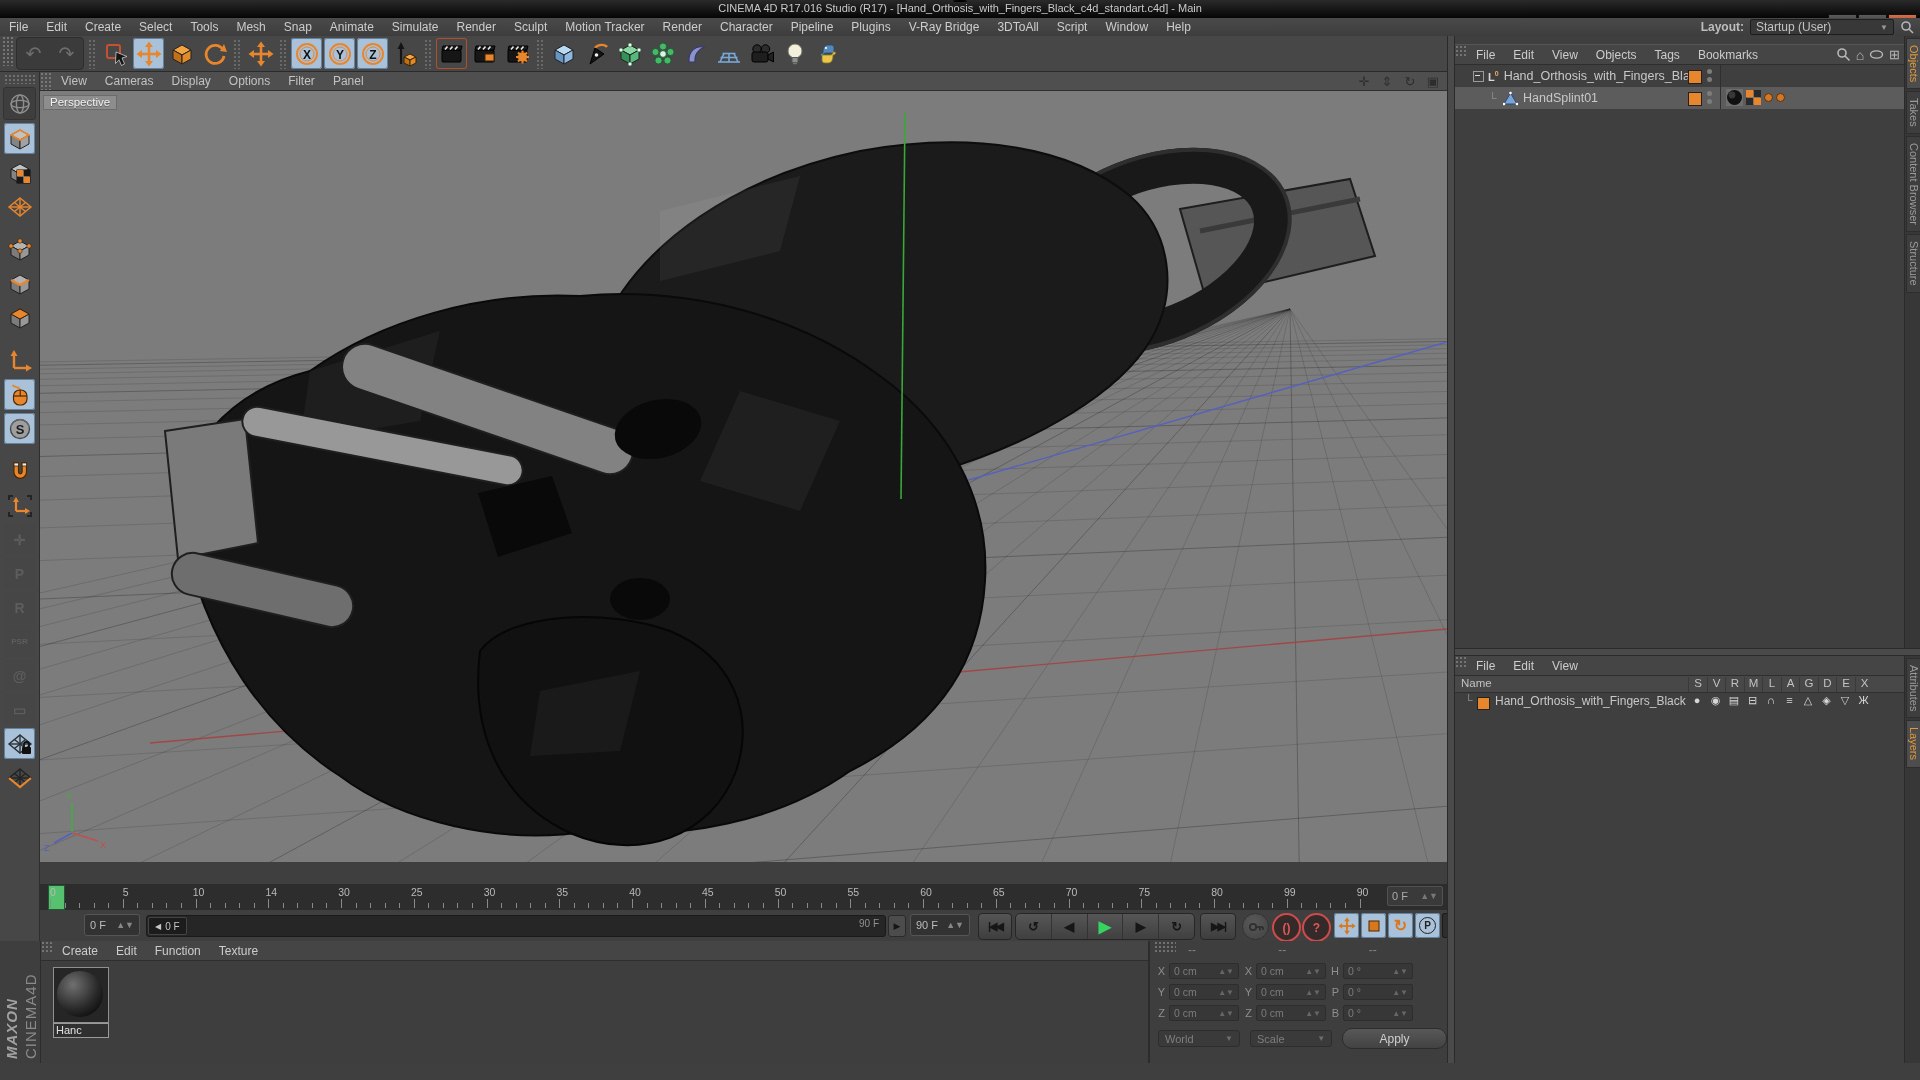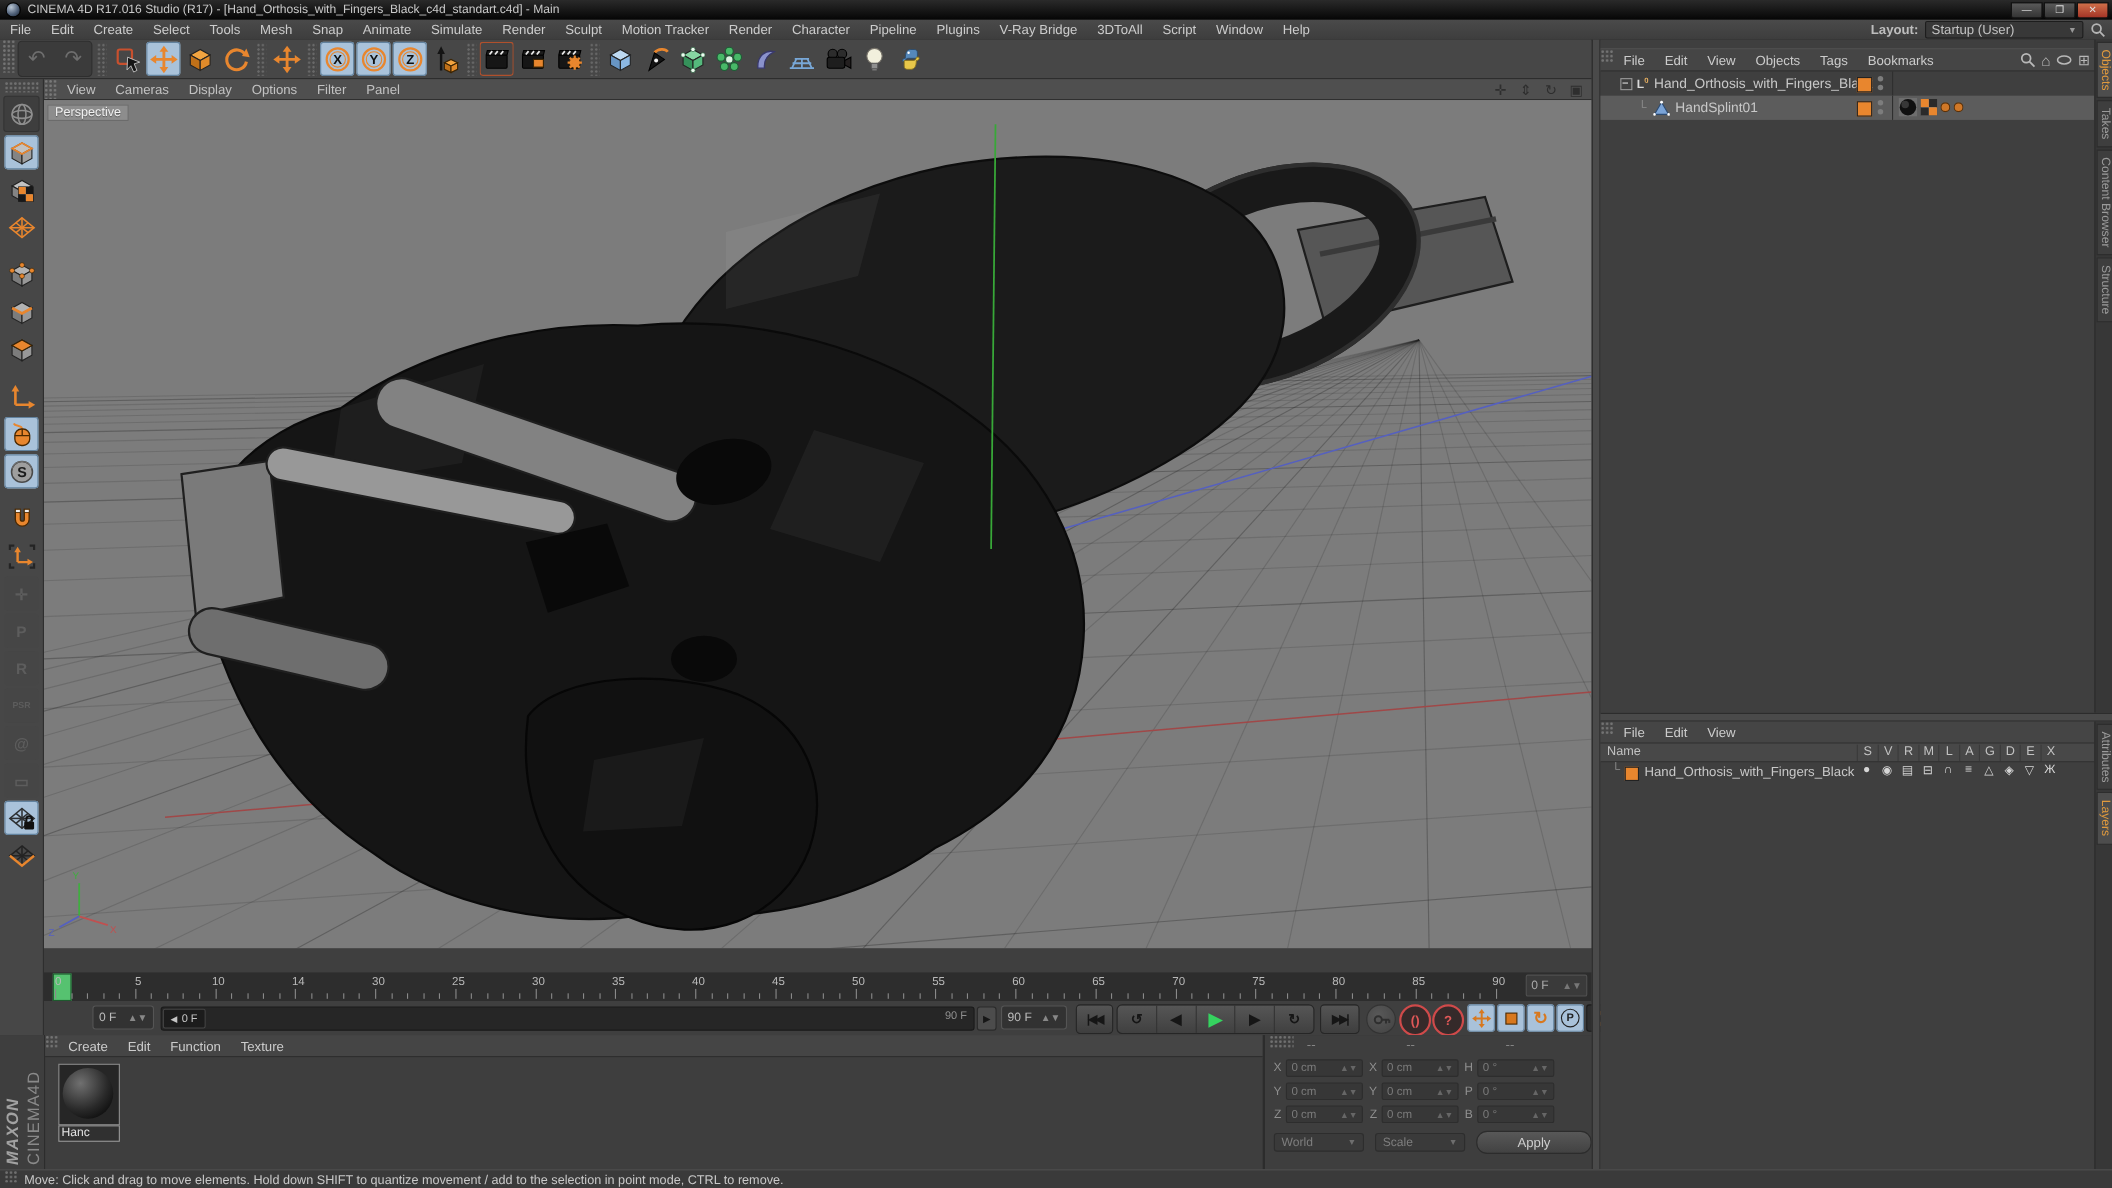--- a/index.html
+++ b/index.html
@@ -3,21 +3,21 @@
 <meta charset="utf-8">
 <style>
   html,body{margin:0;padding:0;background:#222;}
   #app{position:relative;width:1920px;height:1080px;background:#3f3f3f;overflow:hidden;
        font-family:"Liberation Sans",sans-serif;font-size:12px;color:#c6c6c6;-webkit-user-select:none;}
   .grip{display:inline-block;width:12px;align-self:stretch;
         background-image:radial-gradient(circle,#9a9a9a 1px,transparent 1.3px);
         background-size:4px 4px;opacity:.55;flex:0 0 12px;}
   
   #titlebar{position:absolute;left:0;top:0;width:1920px;height:18px;background:linear-gradient(#2a2a2a,#050505);
-            display:flex;align-items:center;color:#c9c9c9;font-size:11px;}
+            display:flex;align-items:center;color:#c9c9c9;font-size:11px;flex-direction:column;}
   #app-logo{width:12px;height:12px;border-radius:50%;margin:0 6px 0 5px;
             background:radial-gradient(circle at 35% 30%,#b9c6d4,#51627a 55%,#16202e);border:1px solid #000;}
   #winbtns{margin-left:auto;display:flex;margin-right:3px;gap:1px;}
   .winbtn{width:27px;height:13px;display:flex;align-items:center;justify-content:center;font-size:9px;color:#ddd;
           background:linear-gradient(#5a5a5a,#333);border:1px solid #111;border-radius:0 0 3px 3px;}
   .winbtn.close{background:linear-gradient(#d0704a,#a33326);}
   
   #menubar{position:absolute;left:0;top:18px;width:1920px;height:18px;background:linear-gradient(#4a4a4a,#3d3d3d);
            border-bottom:1px solid #232323;display:flex;align-items:center;}
   .menu-item{padding:0 9px;color:#cccccc;font-size:12px;line-height:18px;cursor:default;}
@@ -801,21 +801,21 @@
       <div class="tick" style="left: 1130.35px; height: 5px;"></div>
       <div class="tick" style="left: 1144.9px; height: 5px;"></div>
       <div class="tick" style="left: 1159.45px; height: 5px;"></div>
       <div class="tick" style="left: 1174px; height: 9px;"></div>
       <div class="ticklab" style="left: 1177px;">80</div>
       <div class="tick" style="left: 1188.55px; height: 5px;"></div>
       <div class="tick" style="left: 1203.1px; height: 5px;"></div>
       <div class="tick" style="left: 1217.65px; height: 5px;"></div>
       <div class="tick" style="left: 1232.2px; height: 5px;"></div>
       <div class="tick" style="left: 1246.75px; height: 9px;"></div>
-      <div class="ticklab" style="left: 1249.75px;">85</div>
+      <div class="ticklab" style="left: 1249.75px;">99</div>
       <div class="tick" style="left: 1261.3px; height: 5px;"></div>
       <div class="tick" style="left: 1275.85px; height: 5px;"></div>
       <div class="tick" style="left: 1290.4px; height: 5px;"></div>
       <div class="tick" style="left: 1304.95px; height: 5px;"></div>
       <div class="tick" style="left: 1319.5px; height: 9px;"></div>
       <div class="ticklab" style="left: 1322.5px;">90</div>
       <div id="framebox">
         <span>0 F</span>
         <span class="spin">▲▼</span>
       </div>
@@ -1137,18 +1137,14 @@
             <span class="lmicon" style="left: 399.5px;">Ж</span>
           </div>
         </div>
     </div>
     <div class="tabstrip" id="tabs-bot" style="top:620px;height:407px;">
         <div class="vtab">Attributes</div>
         <div class="vtab on">Layers</div>
       </div>
   </div>
 
-  <div id="statusbar">
-    <span class="grip"></span>
-    <span>Move: Click and drag to move elements. Hold down SHIFT to quantize movement / add to the selection in point mode, CTRL to remove.</span>
-  </div>
 
 </div>
 
 </body></html>

